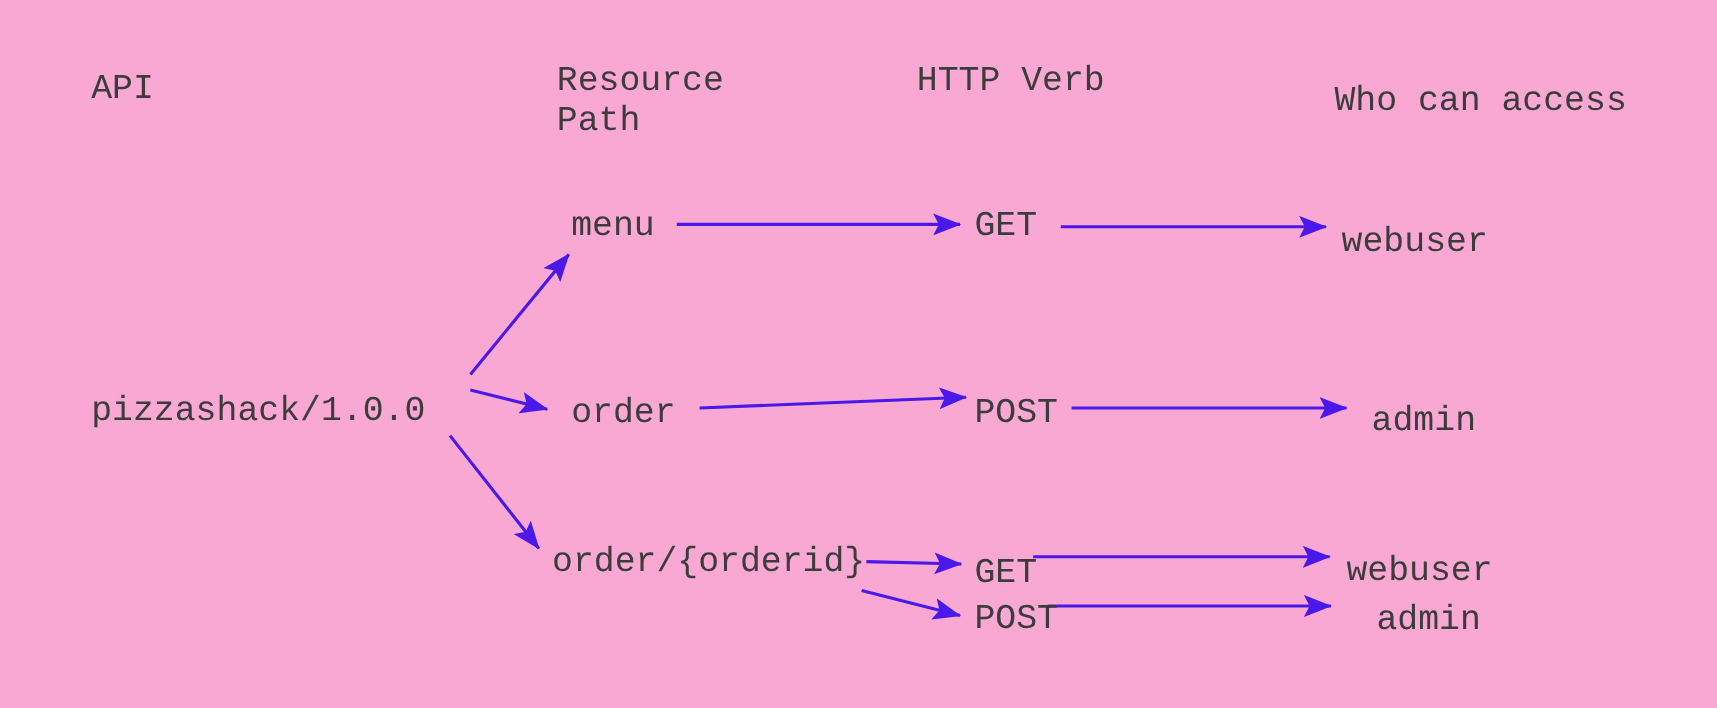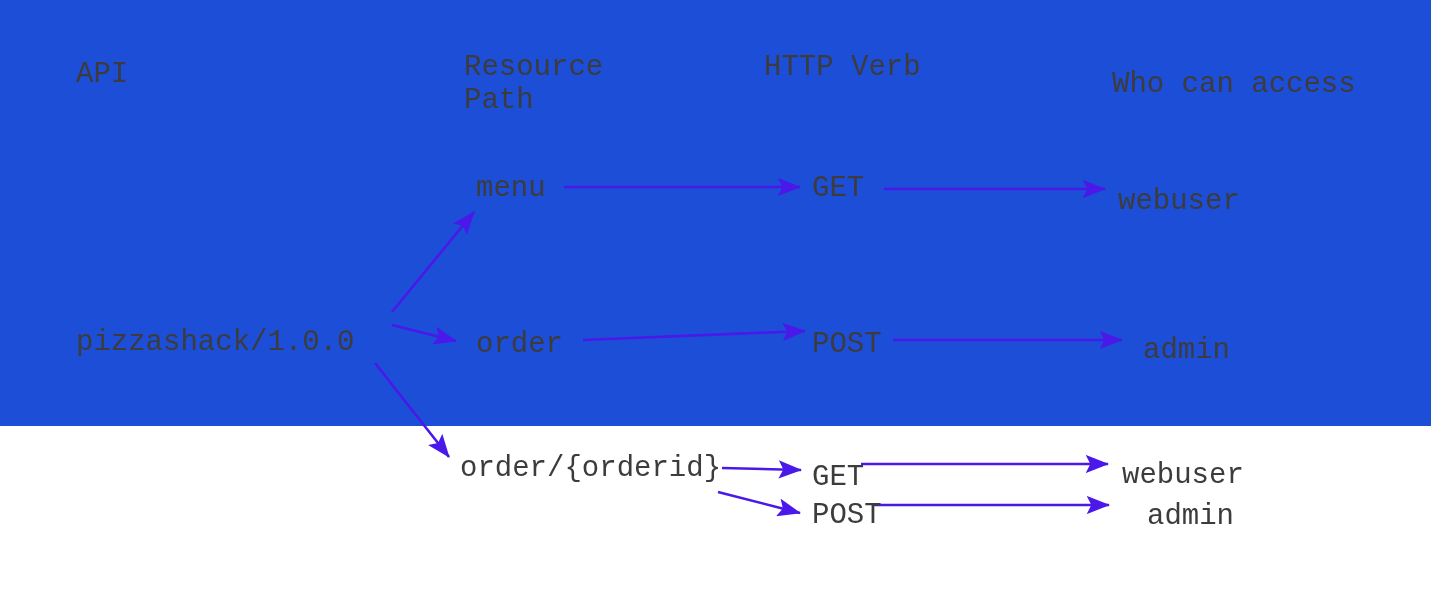--- a/index.html
+++ b/index.html
@@ -9,22 +9,22 @@
   }
   body {
     width: 1431px;
     height: 590px;
     overflow: hidden;
     font-family: "Liberation Mono", "DejaVu Sans Mono", monospace;
   }
   #diagram-root {
     position: relative;
     width: 1431px;
-    height: 426px;
-    background: #1d4ed8;
+    height: 590px;
+    background: #f9a8d4;
   }
   svg.canvas {
     position: absolute;
     left: 0;
     top: 0;
     width: 1431px;
     height: 590px;
     display: block;
   }
   text {

